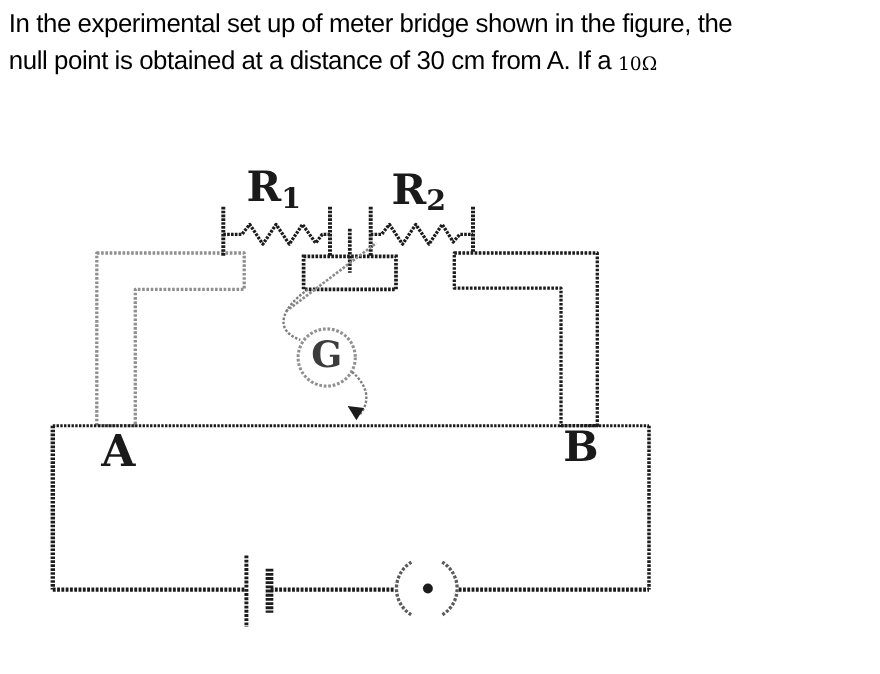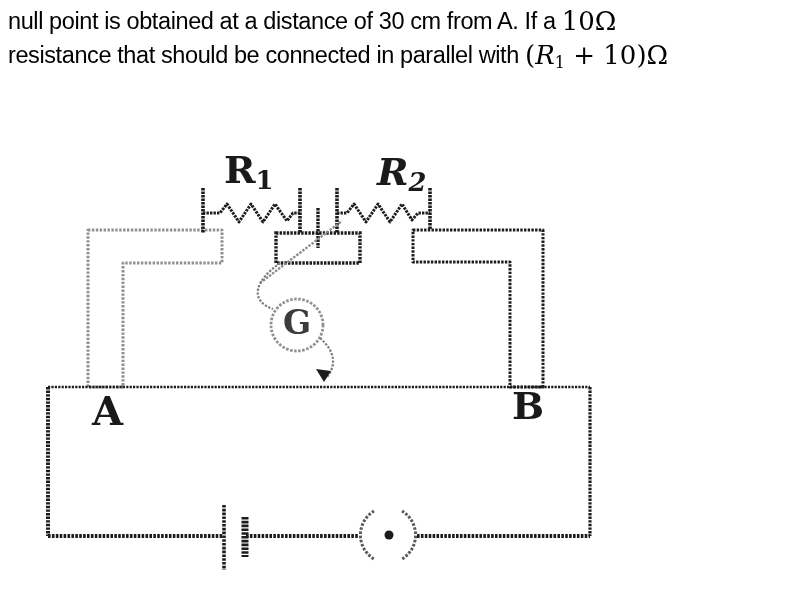--- a/index.html
+++ b/index.html
@@ -3,46 +3,46 @@
 <meta charset="utf-8">
 <style>
   html,body{margin:0;padding:0;background:#ffffff;}
   body{width:800px;height:613px;position:relative;overflow:hidden;
        font-family:"Liberation Sans",sans-serif;color:#000;}
 
   
   .question{position:absolute;left:8px;top:5px;width:790px;}
   .q-line{font-size:23.5px;line-height:33.5px;letter-spacing:-0.4px;
           white-space:nowrap;color:#010101;}
-  .math{font-family:"DejaVu Serif",serif;font-size:26px;letter-spacing:0;
+  .math{font-family:"DejaVu Serif",serif;font-size:17px;letter-spacing:0;
         vertical-align:-1px;}
   .math .it{font-style:italic;}
   .math sub{font-size:0.62em;vertical-align:-0.25em;line-height:0;}
 
   
   .figure{position:absolute;left:0;top:150px;width:756px;height:463px;}
   .figure svg{position:absolute;left:0;top:0;}
 
   .fig-label{position:absolute;font-family:"DejaVu Serif",serif;
              font-weight:bold;color:#1a1a1a;line-height:1;}
   .fig-label sub{font-size:0.68em;line-height:0;vertical-align:-0.22em;}
   .lbl-r1{left:224px;top:1px;font-size:38px;}
-  .lbl-r2{left:377px;top:3px;font-size:38px;font-style:italic;}
+  .lbl-r2{left:356px;top:3px;font-size:38px;}
   .lbl-g{left:283px;top:156px;font-size:33px;color:#3c3c3c;}
   .lbl-a{left:92px;top:241px;font-size:40px;}
   .lbl-b{left:512px;top:237px;font-size:38px;}
 
   
 </style>
 </head>
 <body>
 
 <div class="question">
+  <div class="q-line">In the experimental set up of meter bridge shown in the figure, the</div>
   <div class="q-line"><span>null point is obtained at a distance of 30 cm from A. If a </span><span class="math">10Ω</span></div>
-  <div class="q-line"><span>resistance that should be connected in parallel with </span><span class="math"><span>(</span><span class="it">R</span><sub>1</sub><span> + 10)</span><span>Ω</span></span></div>
 </div>
 
 <div class="figure">
 
   <svg width="800" height="463" viewBox="0 0 800 463">
 
     <path d="M88,80 H222 V113 H123 V237 H88 Z" fill="#ffffff" stroke="#8f8f8f" stroke-width="3" stroke-dasharray="2.4 1.5" stroke-linejoin="round"></path>
 
     <path d="M413,80 H543 V237 H510 V112 H413 Z" fill="#ffffff" stroke="#1c1c1c" stroke-width="3" stroke-dasharray="2.4 1.3" stroke-linejoin="round"></path>
 

